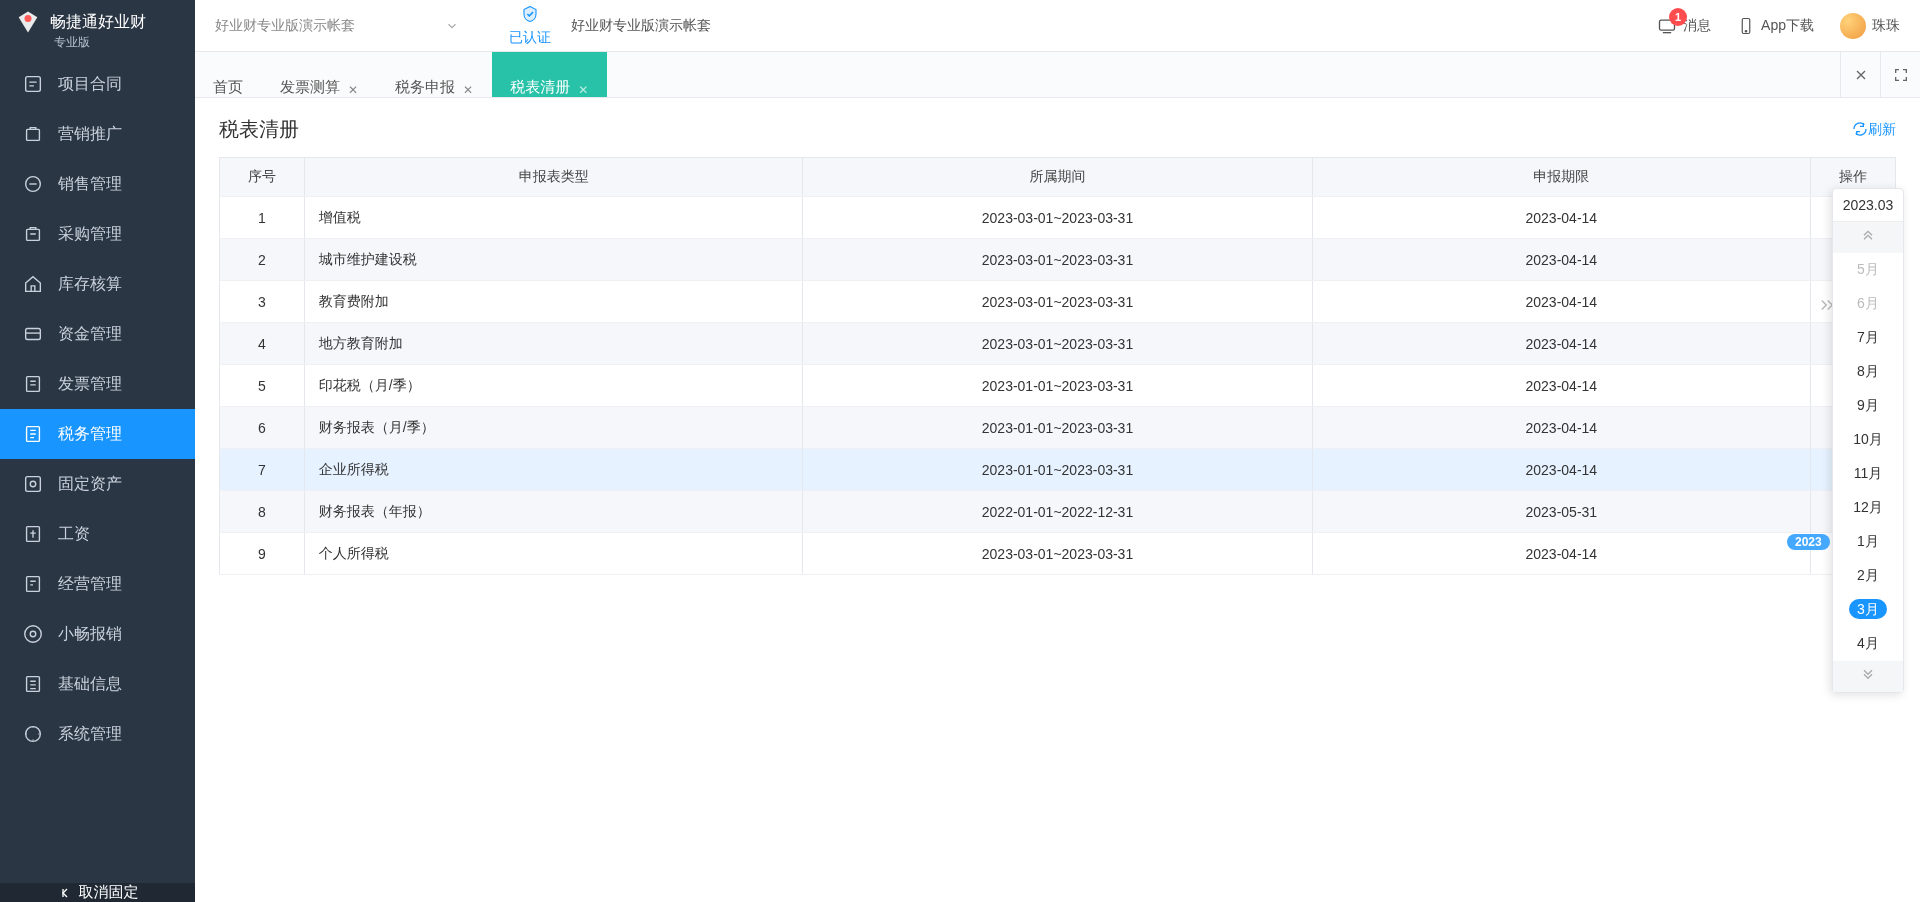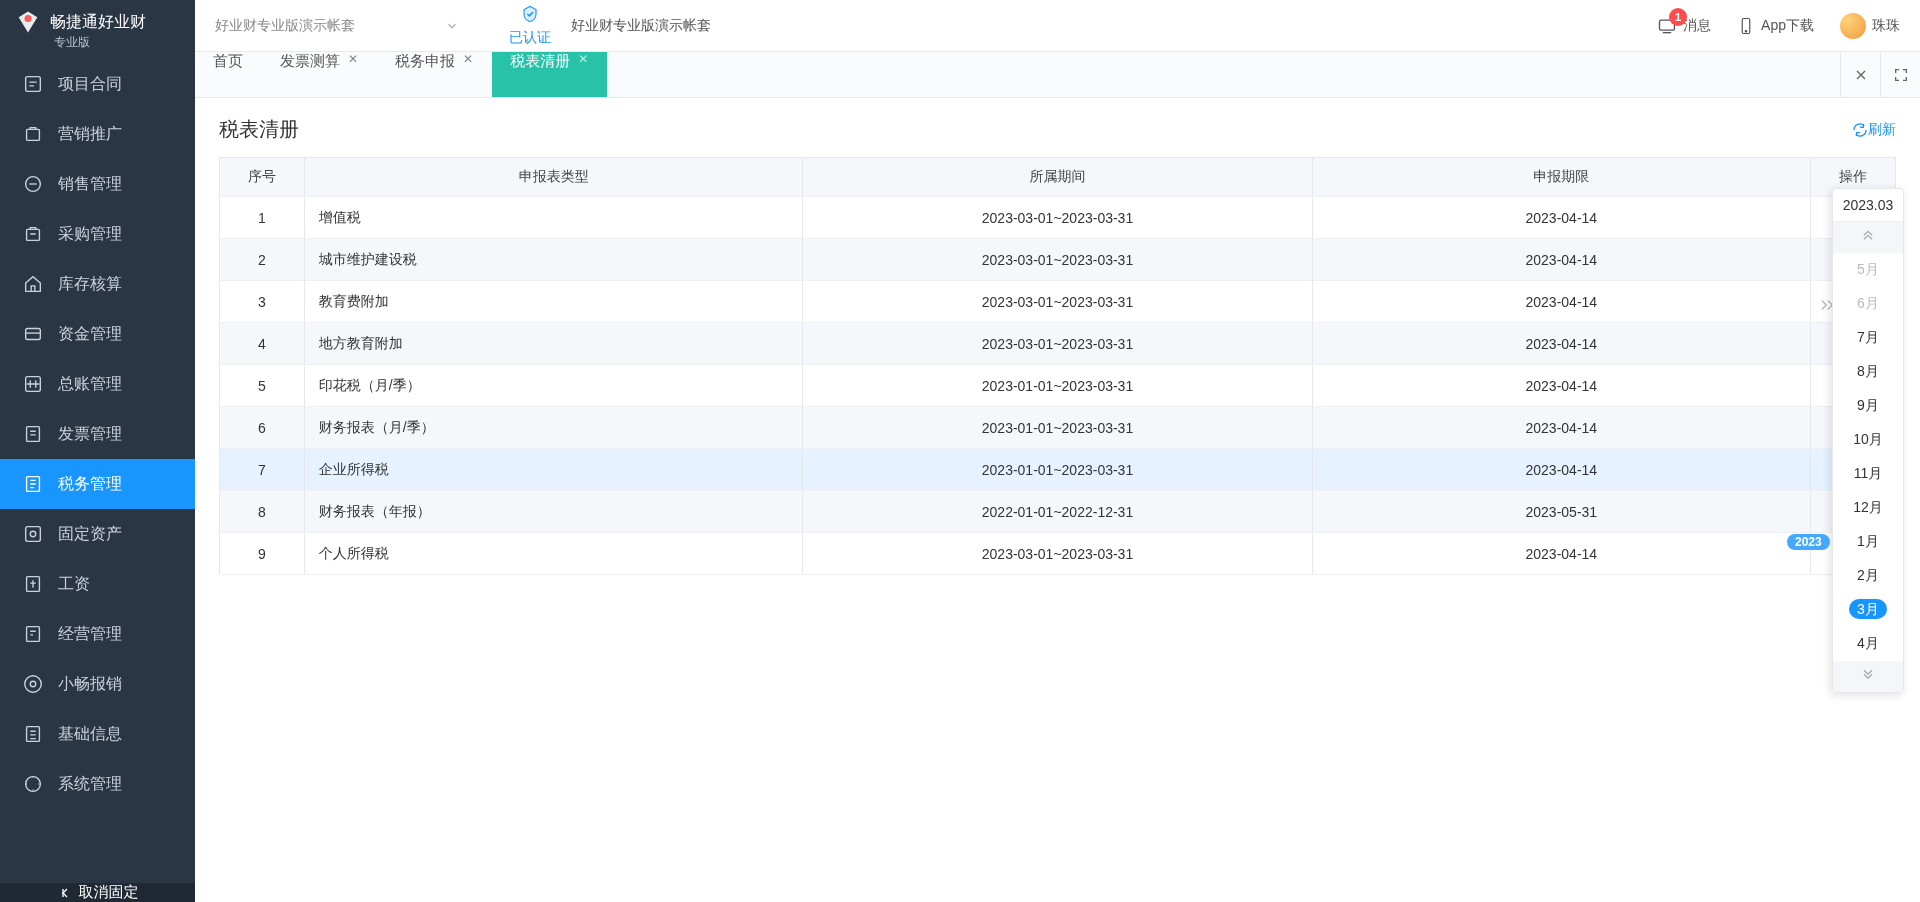--- a/index.html
+++ b/index.html
@@ -27,31 +27,31 @@
 .topbar { height: 52px; border-bottom: 1px solid #e7e9ec; display: flex; align-items: center; padding: 12px 20px; gap: 20px; background: #fff; }
 .acct-select { color: #888; font-size: 14px; display: flex; align-items: center; gap: 90px; cursor: pointer; }
 .verified { color: #1995ff; display: flex; align-items: center; gap: 6px; font-size: 14px; margin-left: 30px; flex-direction: column; }
 .topbar-right { margin-left: auto; display: flex; align-items: center; gap: 26px; }
 .top-item { display: flex; align-items: center; gap: 6px; color: #555; cursor: pointer; font-size: 14px; position: relative; }
 .badge { position: absolute; top: -8px; right: 24px; background: #ff4d4f; color: #fff; border-radius: 50%; width: 18px; height: 18px; font-size: 11px; display: flex; align-items: center; justify-content: center; font-weight: bold; }
 .avatar { width: 26px; height: 26px; border-radius: 50%; background: radial-gradient(circle at 30% 30%, #ffd27a, #f09a3e); display: inline-block; }
 
 
 .tabs { height: 46px; display: flex; align-items: stretch; border-bottom: 1px solid #e7e9ec; background: #fafbfc; position: relative; }
-.tab { display: flex; align-items: flex-start; padding: 0 18px; gap: 8px; color: #555; cursor: pointer; font-size: 15px; border-right: 1px solid transparent; }
+.tab { display: flex; align-items: flex-end; padding: 0 18px; gap: 8px; color: #555; cursor: pointer; font-size: 15px; border-right: 1px solid transparent; }
 .tab.active { background: #27c2a8; color: #fff; }
 .tab-close { font-size: 12px; cursor: pointer; opacity: 0.7; }
 .tabs-right { margin-left: auto; display: flex; align-items: center; }
 .tabs-btn { width: 40px; height: 46px; display: flex; align-items: center; justify-content: center; border-left: 1px solid #e7e9ec; cursor: pointer; color: #666; }
 
 
 .content { flex: 1; padding: 18px 24px; overflow: auto; position: relative; }
 .page-head { display: flex; align-items: center; margin-bottom: 14px; }
 .page-title { font-size: 20px; font-weight: 500; color: #333; }
-.refresh { margin-left: auto; color: #1995ff; display: flex; align-items: center; gap: 0; cursor: pointer; font-size: 14px; }
+.refresh { margin-left: auto; color: #1995ff; display: flex; gap: 0; cursor: pointer; font-size: 14px; }
 
 
 .table { width: 100%; border: 1px solid #e4e7eb; border-collapse: collapse; }
 .table th, .table td { border-right: 1px solid #e4e7eb; border-bottom: 1px solid #eef0f3; padding: 10px 14px; text-align: center; font-size: 14px; }
 .table th { background: #f5f7fa; font-weight: 500; color: #444; }
 .table td.left { text-align: left; }
 .table tbody tr:nth-child(even) { background: #f5f7fa; }
 .table tbody tr.highlight { background: #e6f2ff !important; }
 .col-idx { width: 80px; }
 .col-type { width: 470px; }
@@ -139,29 +139,20 @@
             <svg viewBox="0 0 24 24">
               <rect x="4" y="6" width="16" height="12" rx="2"></rect>
               <path d="M4 11h16"></path>
             </svg>
           </span>
           <span>资金管理</span>
         </div>
         <div class="nav-item">
           <span class="nav-icon">
             <svg viewBox="0 0 24 24">
-              <rect x="4" y="4" width="16" height="16" rx="2"></rect>
-              <path d="M9 8v8M15 8v8M5 12h14"></path>
-            </svg>
-          </span>
-          <span>总账管理</span>
-        </div>
-        <div class="nav-item">
-          <span class="nav-icon">
-            <svg viewBox="0 0 24 24">
               <rect x="5" y="4" width="14" height="16" rx="1"></rect>
               <path d="M9 9h6M9 13h6"></path>
             </svg>
           </span>
           <span>发票管理</span>
         </div>
         <div class="nav-item active">
           <span class="nav-icon">
             <svg viewBox="0 0 24 24">
               <rect x="5" y="4" width="14" height="16" rx="1"></rect>

